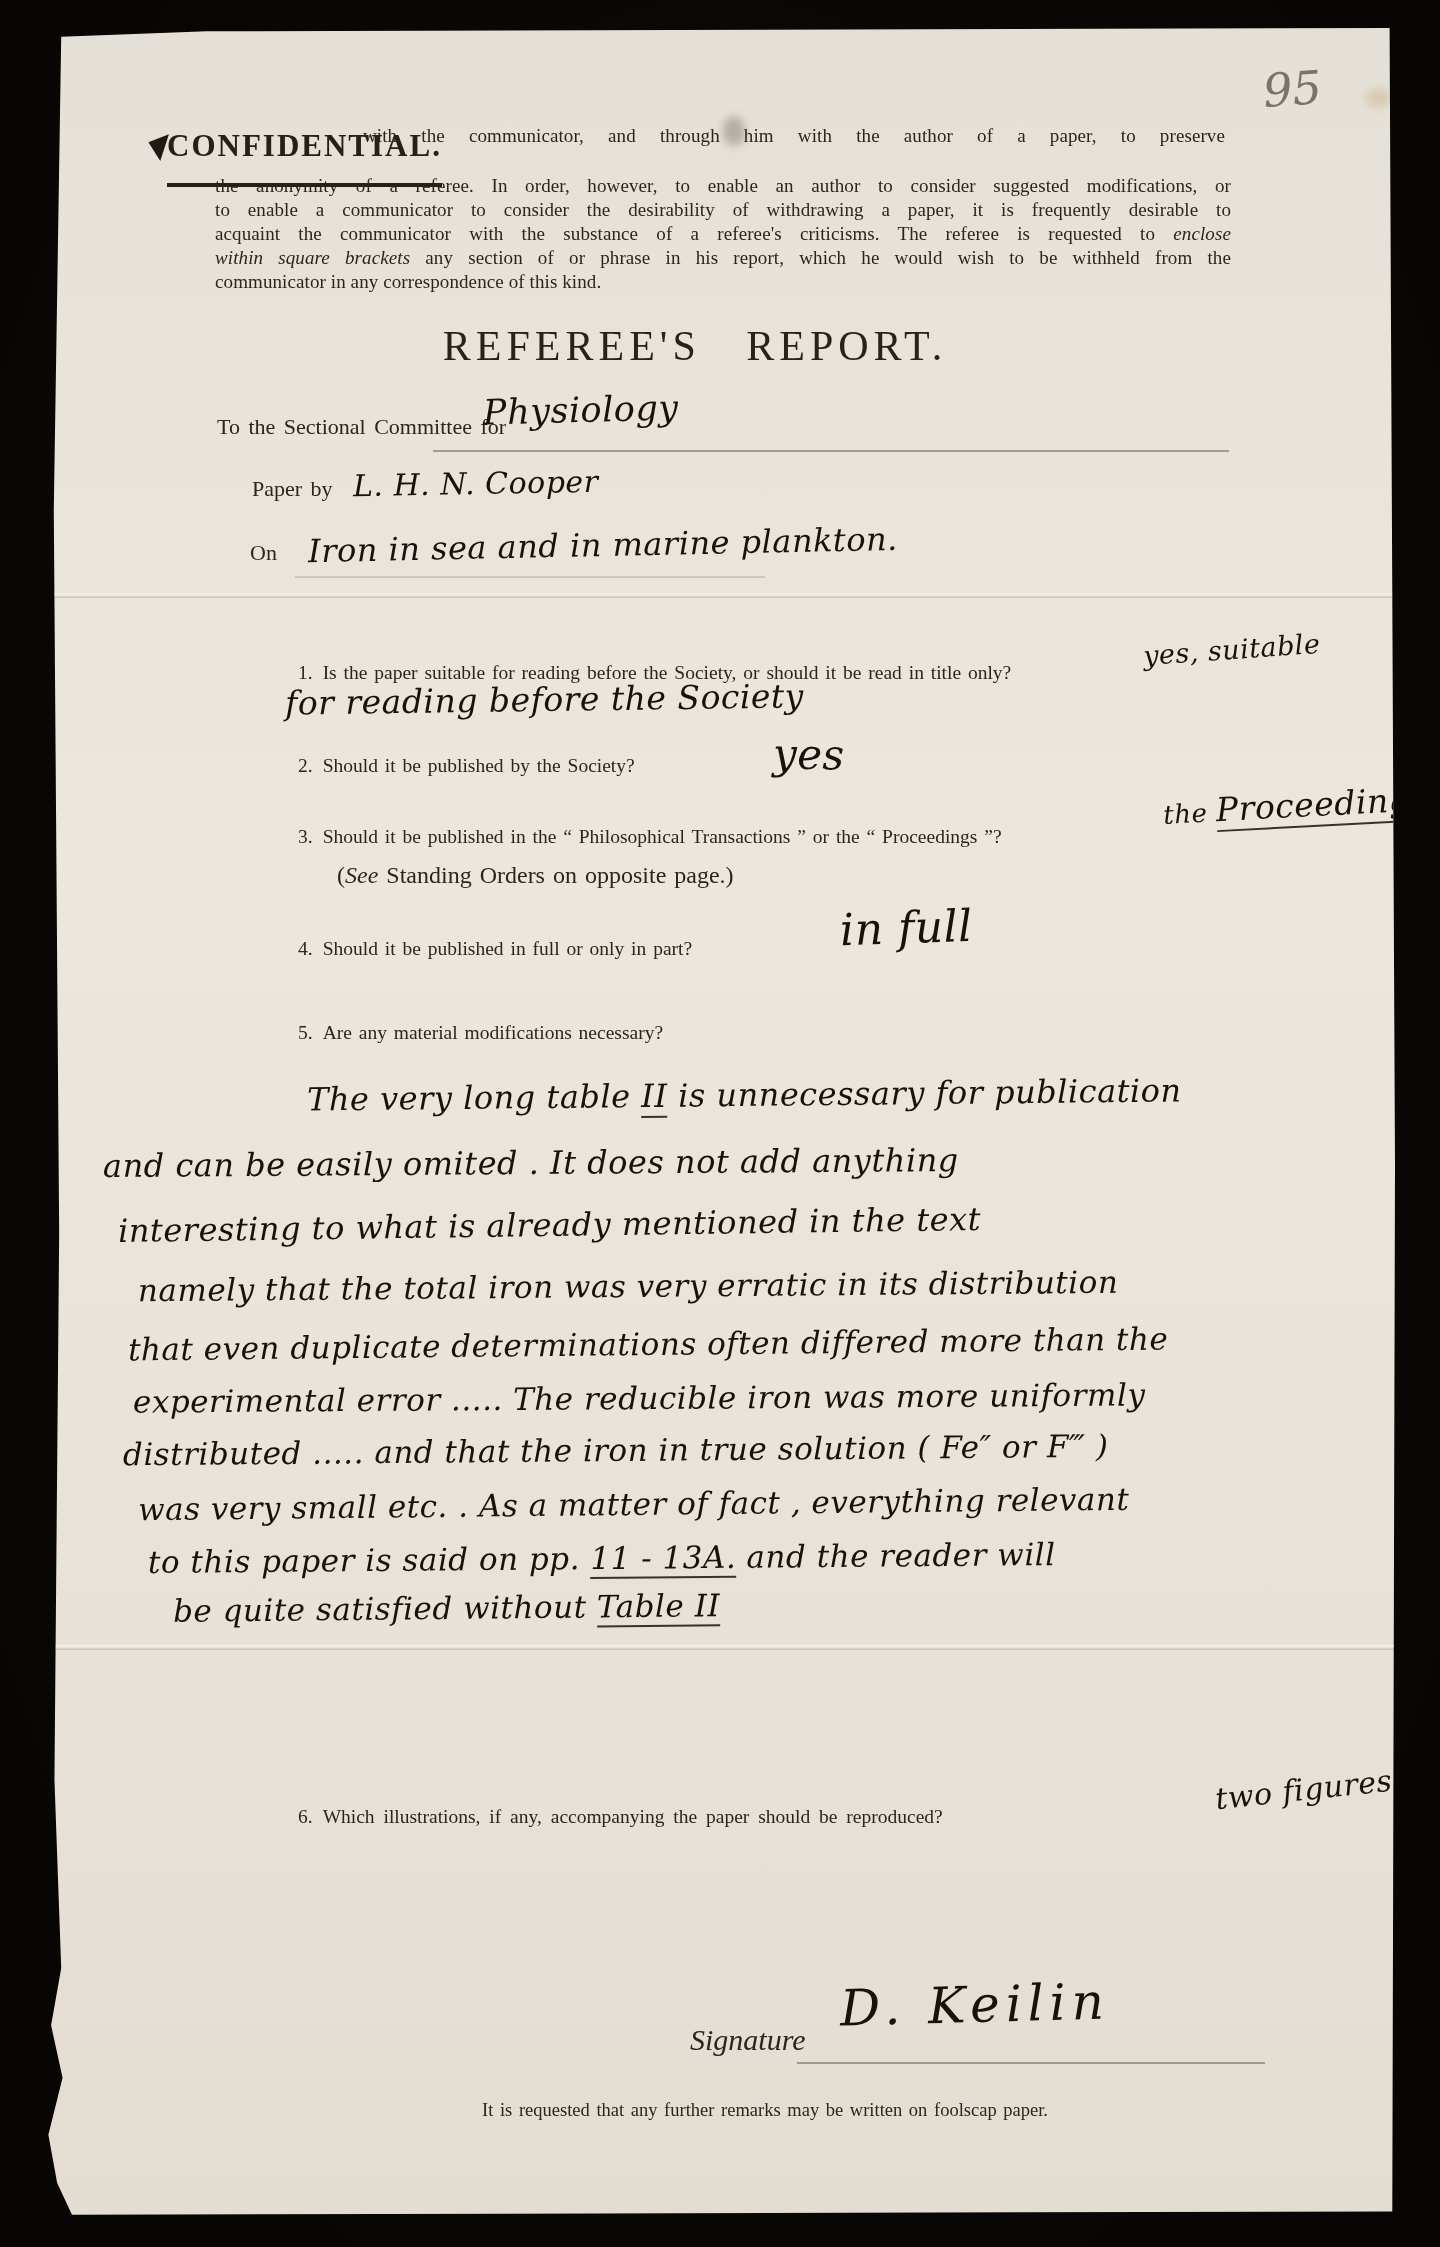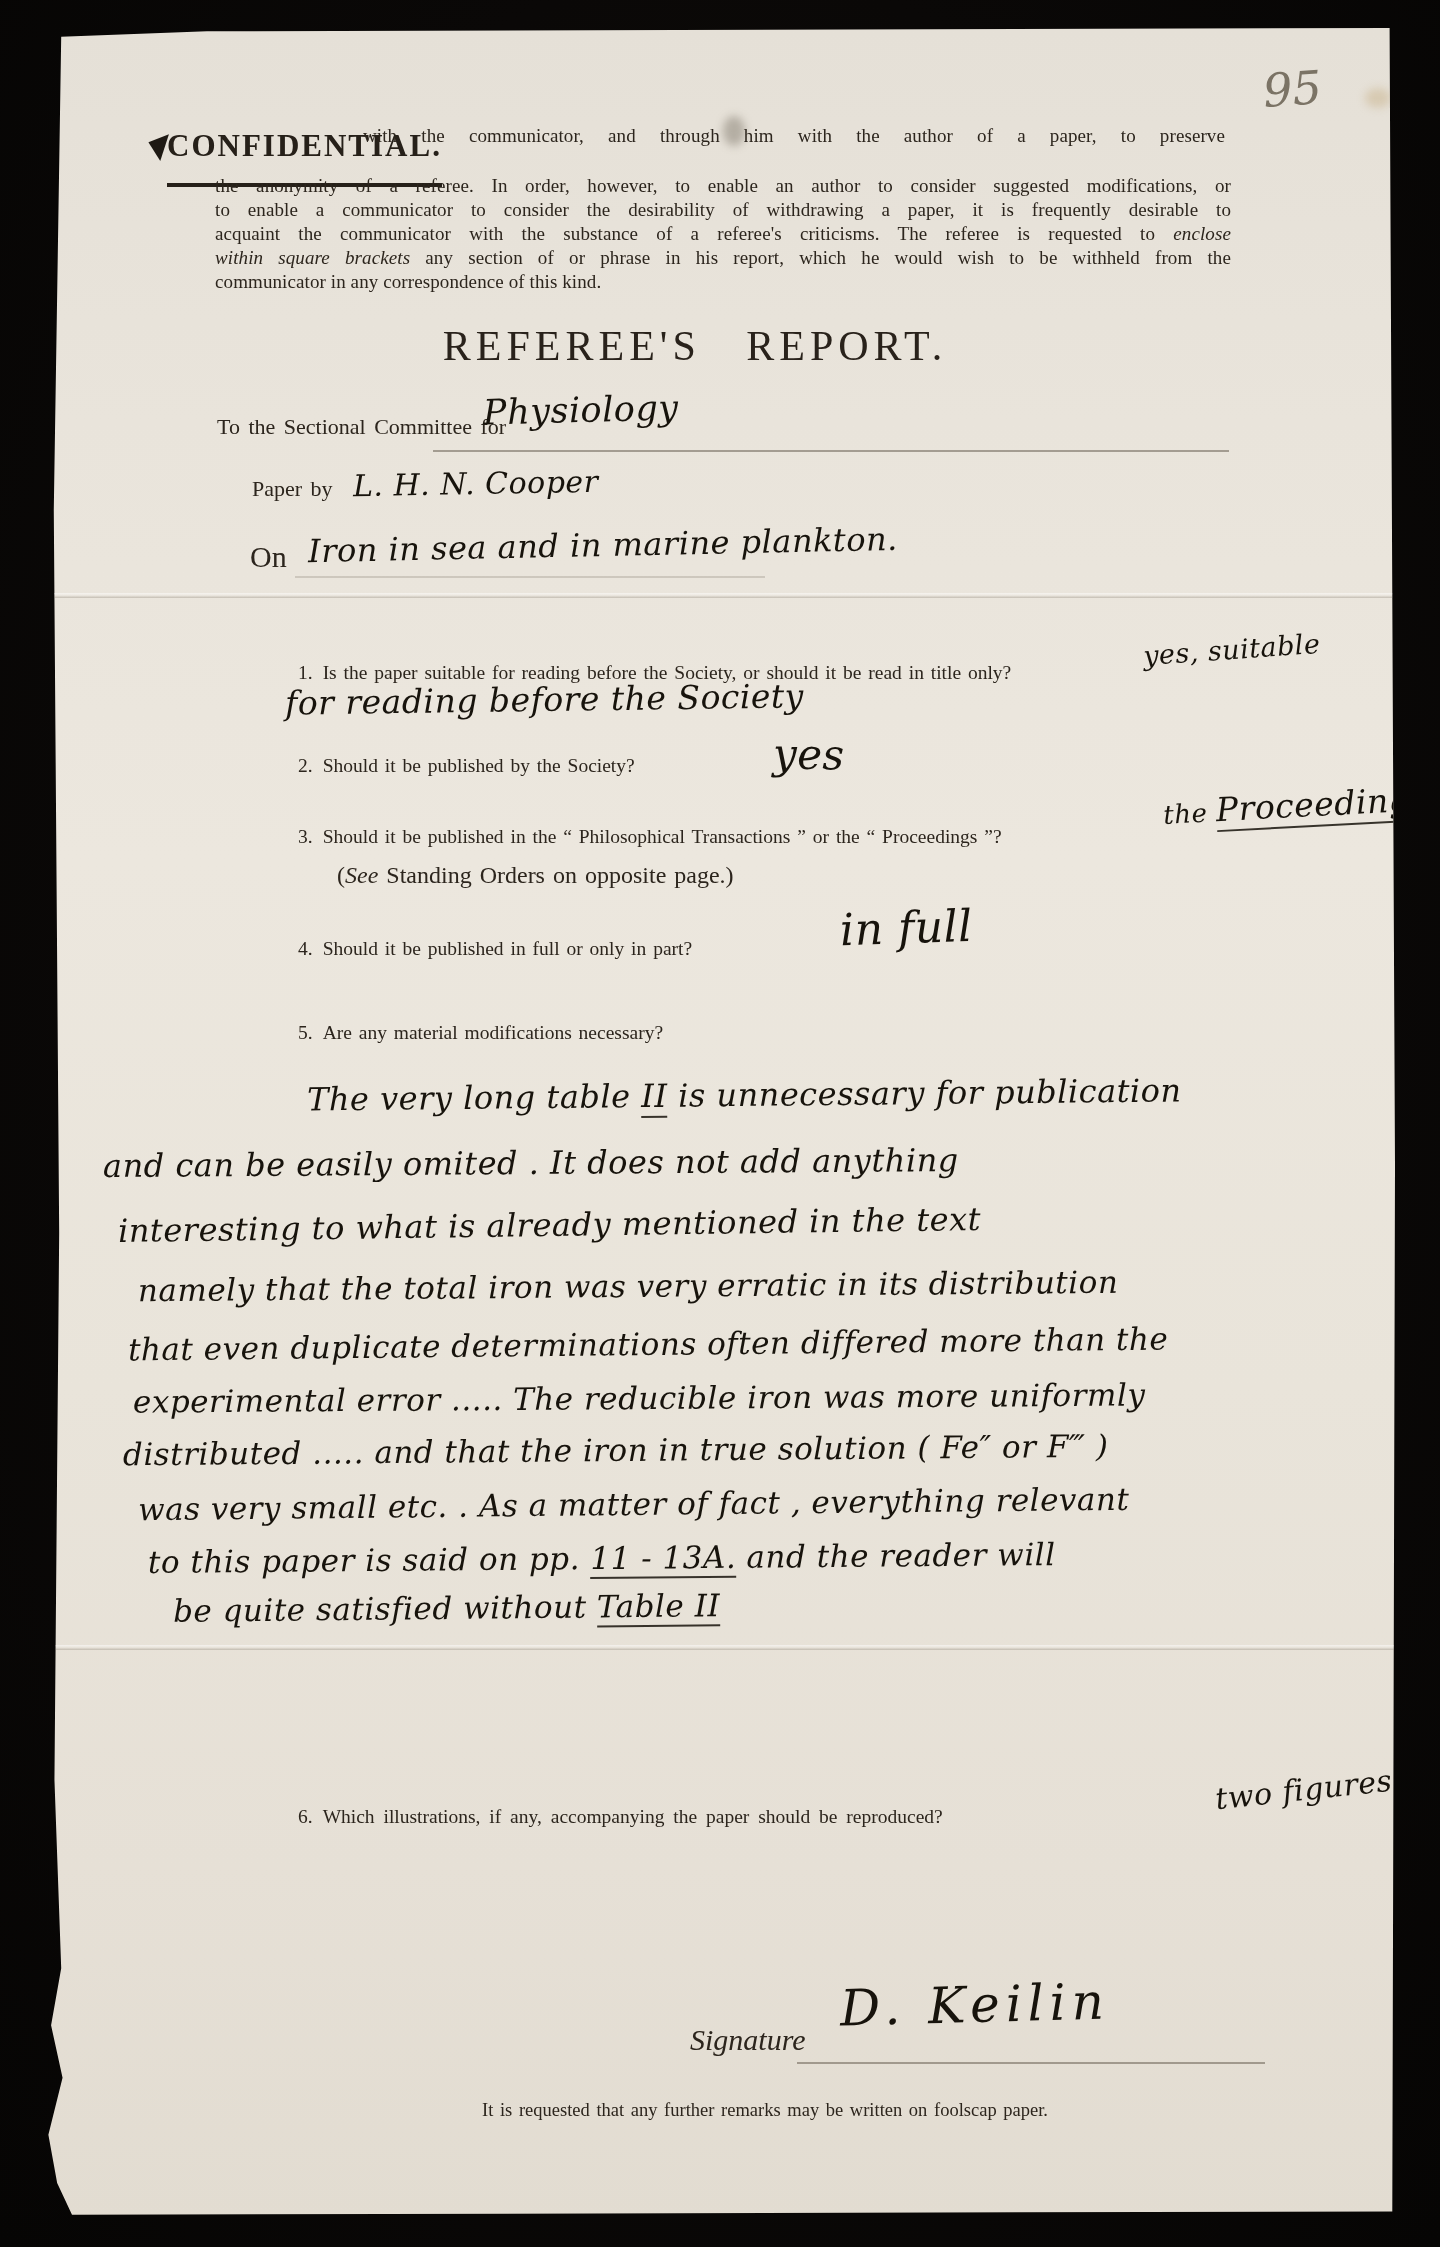--- a/index.html
+++ b/index.html
@@ -68,21 +68,21 @@
 
   <div class="abs title" style="left:70px;top:278px;width:1160px;margin-top:16px;">REFEREE'S REPORT.</div>
 
   <div class="abs print" style="left:172px;top:386px;font-size:22px;word-spacing:3px;">To the Sectional Committee for</div>
   <div class="abs hw" style="left:438px;top:362px;font-size:35px;transform:rotate(-1.5deg);">Physiology</div>
   <div class="abs rule" style="left:388px;top:422px;width:796px;"></div>
 
   <div class="abs print" style="left:207px;top:448px;font-size:22px;word-spacing:3px;">Paper by</div>
   <div class="abs hw" style="left:308px;top:438px;font-size:30px;transform:rotate(-1deg);">L. H. N. Cooper</div>
 
-  <div class="abs print" style="left:205px;top:512px;font-size:30px;word-spacing:3px;text-align:center;">On</div>
+  <div class="abs print" style="left:205px;top:512px;font-size:22px;word-spacing:3px;text-align:center;">On</div>
   <div class="abs hw" style="left:263px;top:498px;font-size:32px;transform:rotate(-1.2deg);">Iron in sea and in marine plankton.</div>
   <div class="abs rule-faint" style="left:250px;top:548px;width:470px;"></div>
 
   <div class="abs crease" style="top:565px;"></div>
 
   <div class="abs q" style="left:253px;top:634px;">
     <span class="qnum">1.</span>
     <span>Is the paper suitable for reading before the Society, or should it be read in title only?</span>
   </div>
   <div class="abs hw" style="left:1098px;top:606px;font-size:27px;transform:rotate(-4deg);white-space:nowrap;">yes, suitable</div>

